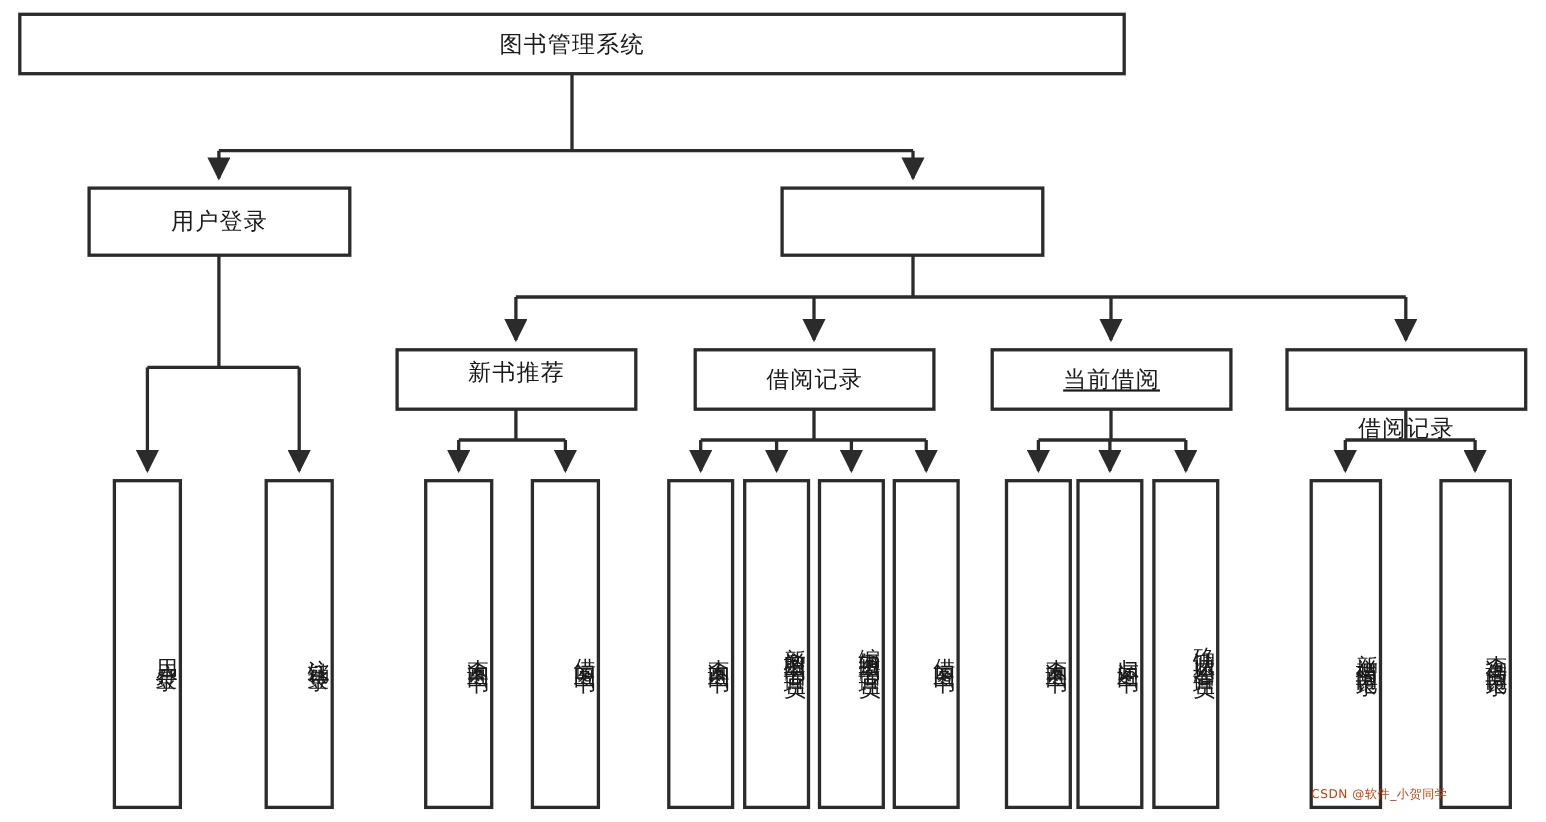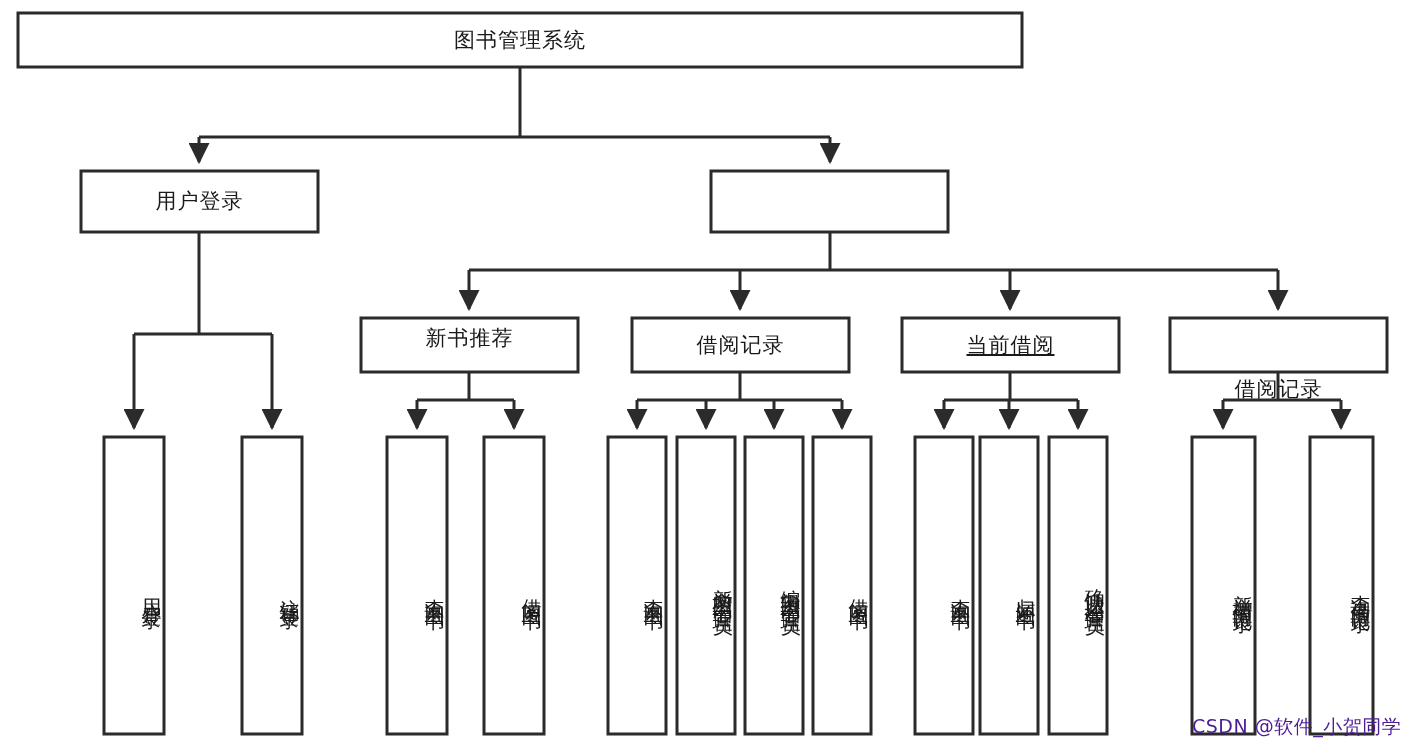--- a/index.html
+++ b/index.html
@@ -43,22 +43,22 @@
     text-orientation: upright;
     font-size: 20px;
     letter-spacing: 4px;
     line-height: 1.25;
     align-items: flex-start;
     justify-content: center;
     padding-top: 10px;
   }
   .watermark {
     position: absolute;
-    font-size: 19px;
-    color: #4c1d95;
+    font-size: 11px;
+    color: #c2410c;
     letter-spacing: 0.5px;
     white-space: nowrap;
     font-family: "DejaVu Sans", "Liberation Sans", sans-serif;
   }
 </style>
 </head>
 <body>
 
 <div id="canvas">
 

